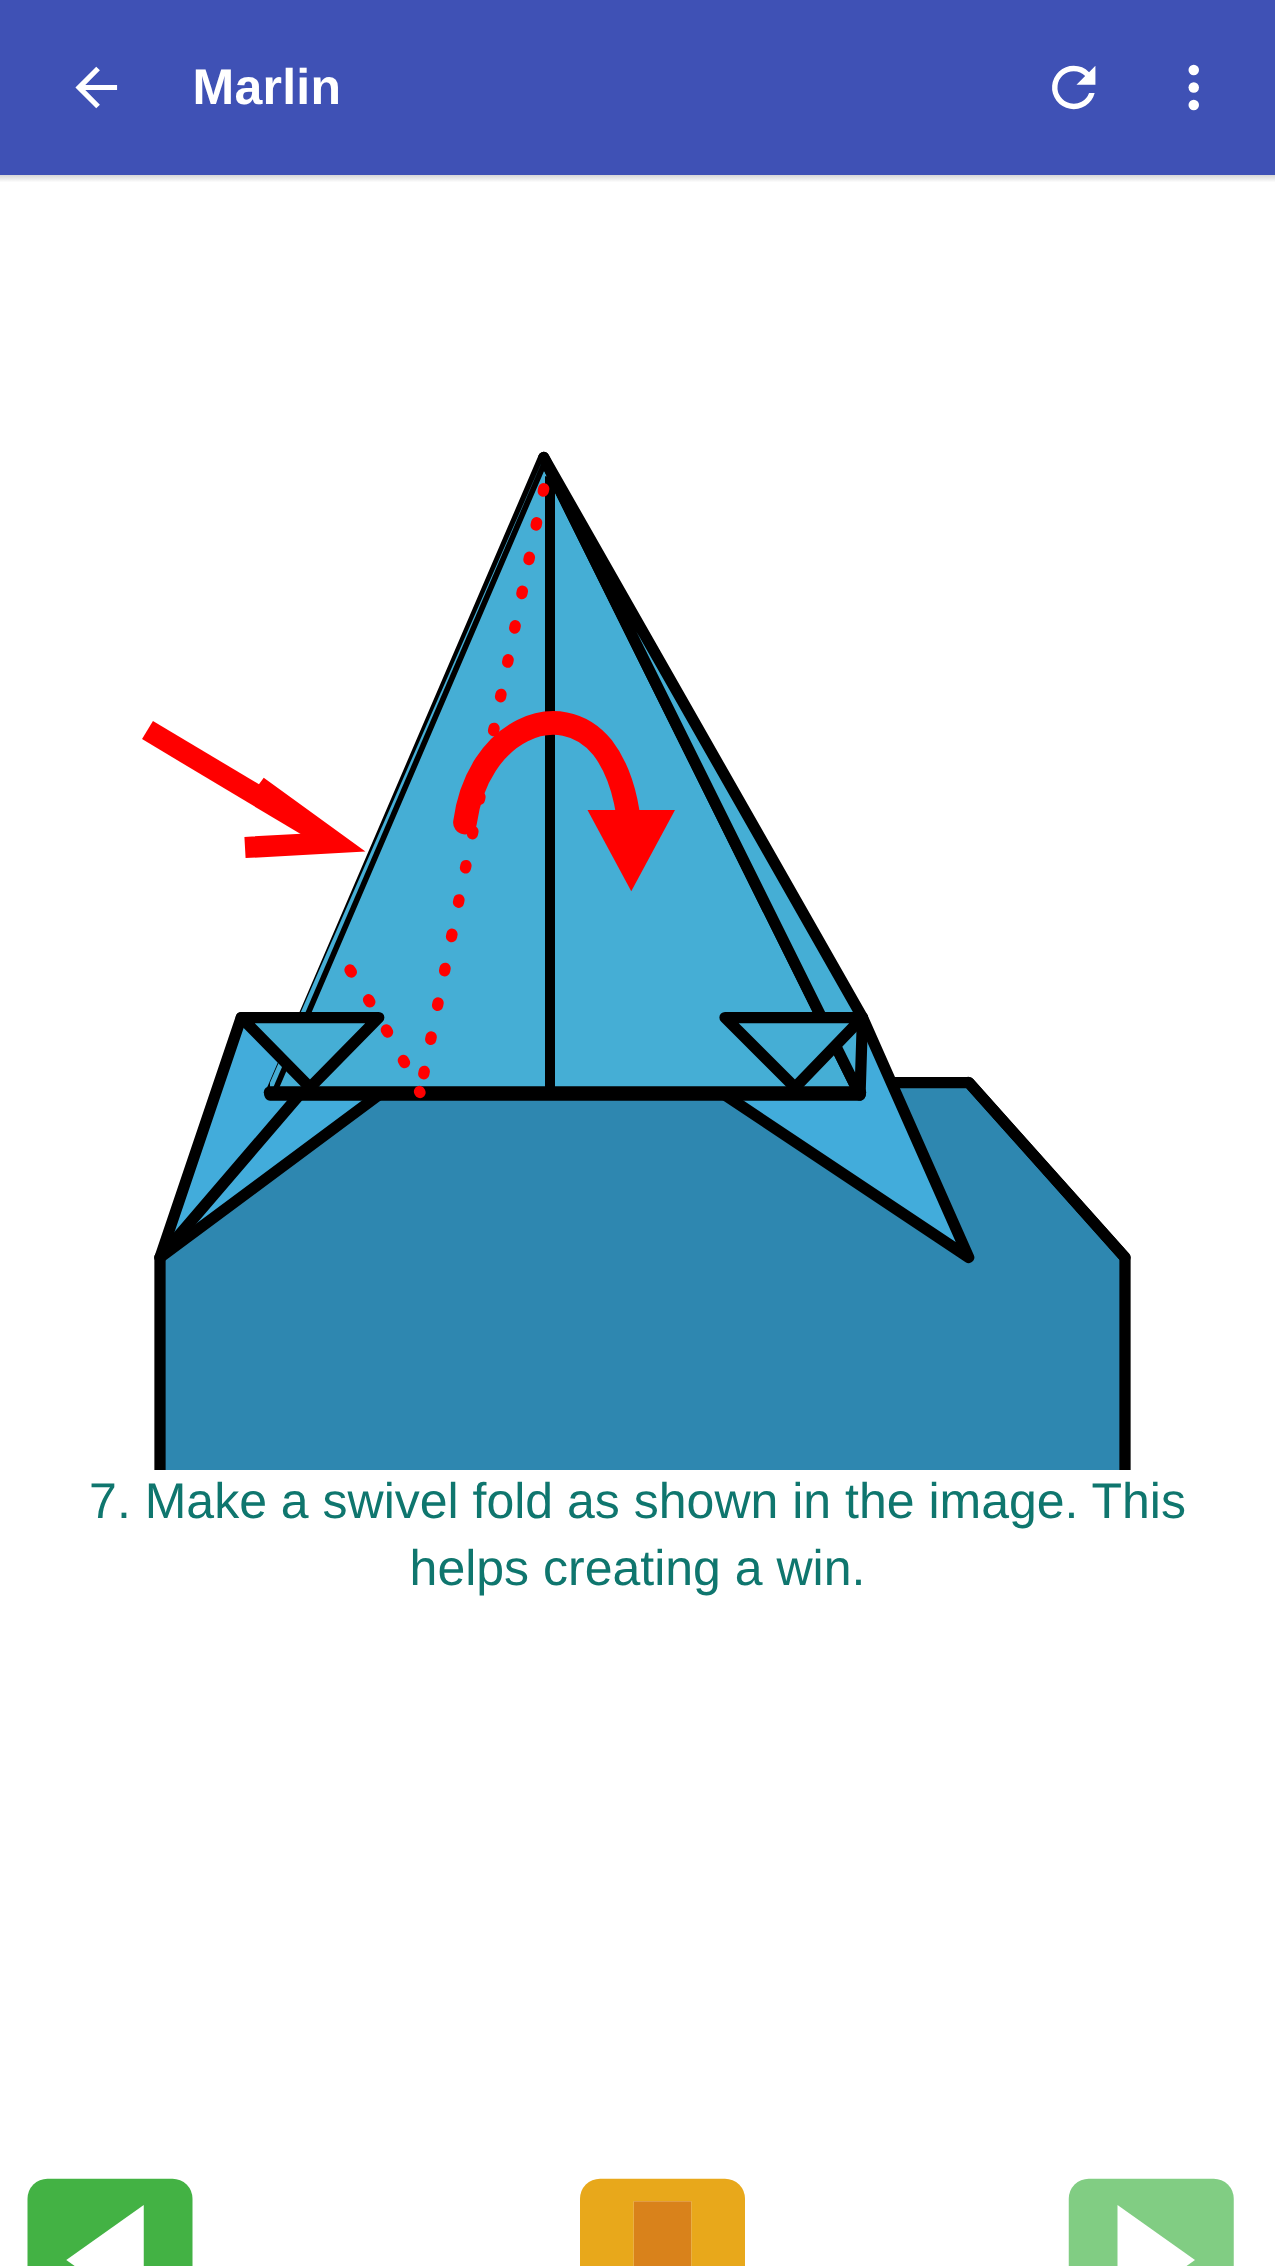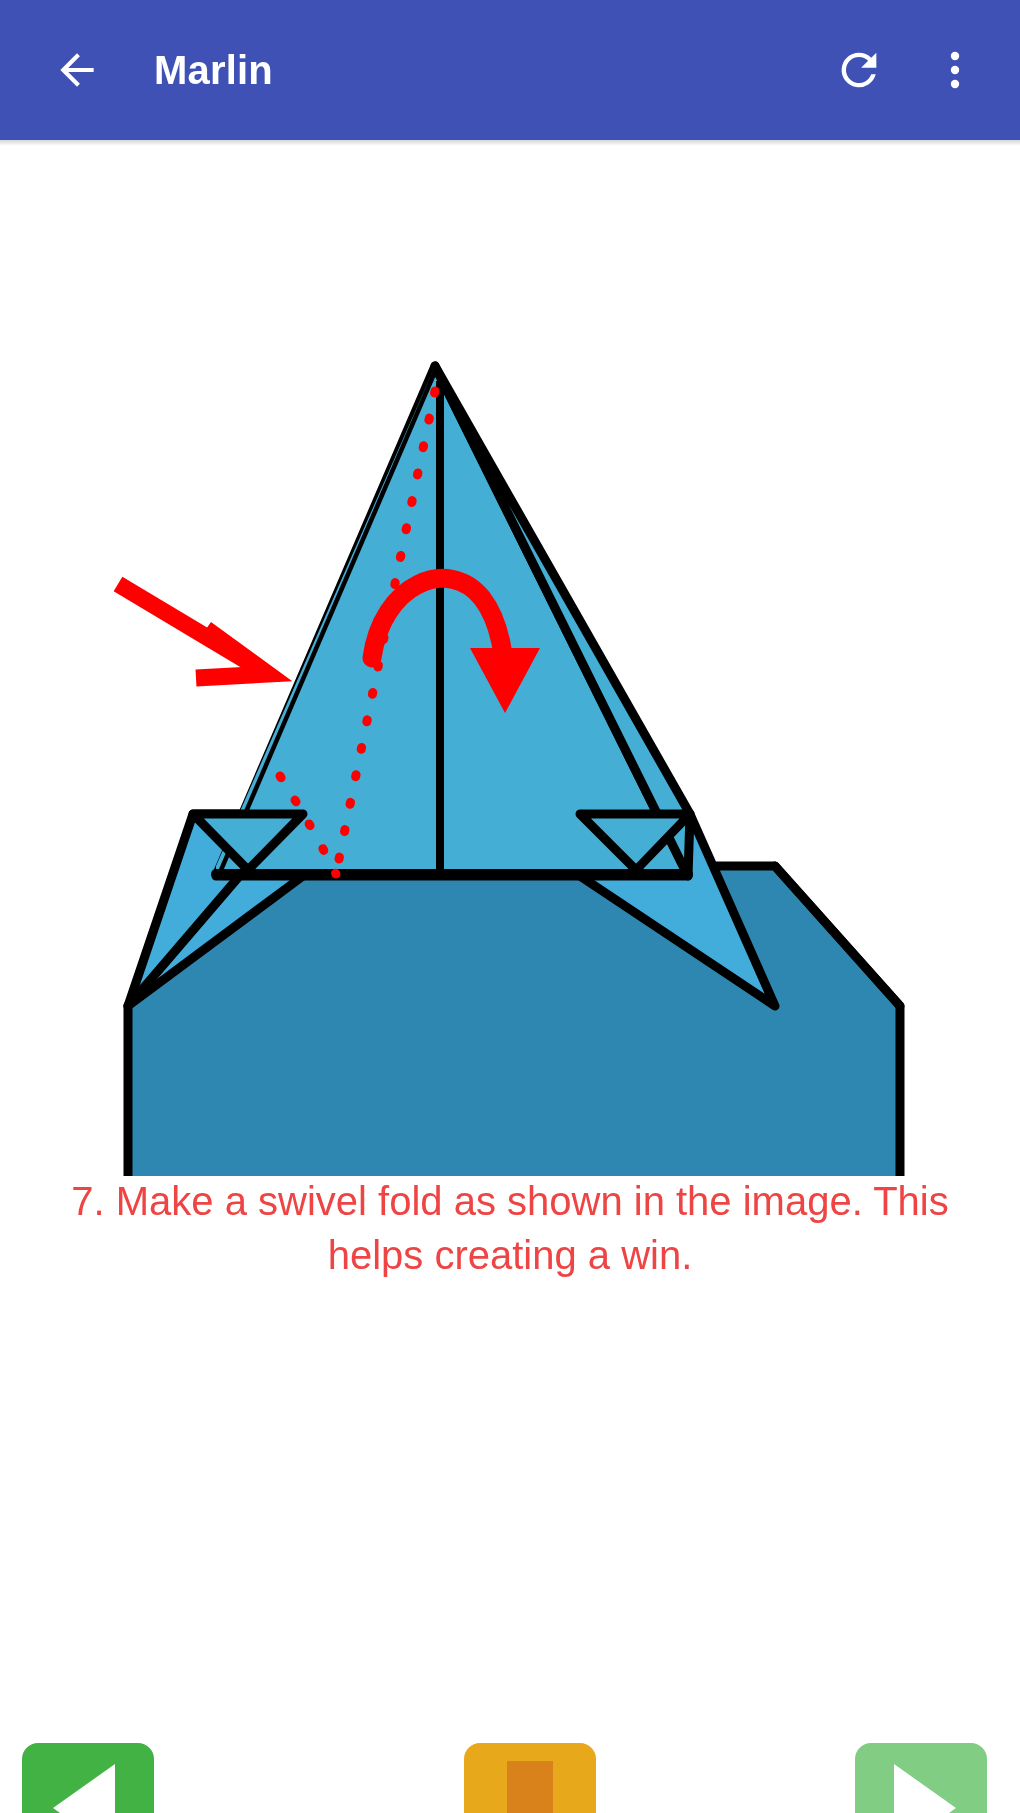--- a/index.html
+++ b/index.html
@@ -96,21 +96,21 @@
   }
 
   .caption {
     position: absolute;
     left: 20px;
     top: 1028px;
     width: 980px;
     text-align: center;
     font-size: 40px;
     line-height: 1.35;
-    color: #ef4444;
+    color: #0f766e;
     font-family: "Liberation Sans", sans-serif;
   }
 
   
   .bottombar {
     position: absolute;
     left: 0;
     top: 1597px;
     width: 1020px;
     height: 136px;

